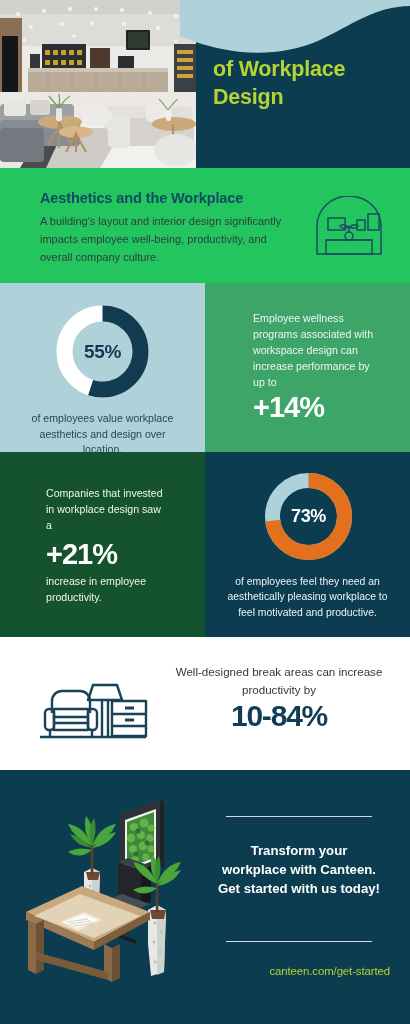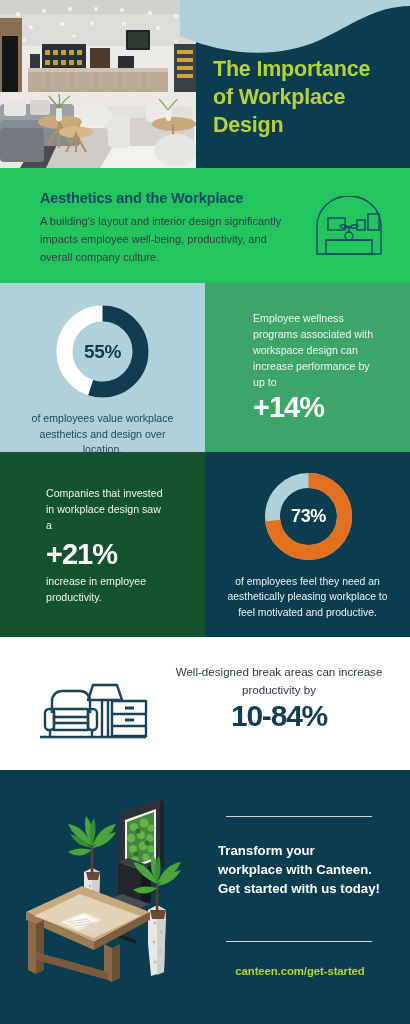--- a/index.html
+++ b/index.html
@@ -69,26 +69,26 @@
     color:#113c55; font-size:30px; font-weight:bold; letter-spacing:-1.2px;
   }
 
   
   .footer { position:absolute; left:0; top:770px; width:410px; height:254px; background:#0b3c50; }
   .footer-illus { position:absolute; left:8px; top:16px; width:190px; height:200px; }
   .rule { position:absolute; height:1px; background:#cfd9dc; }
   .rule-top { left:226px; top:816px; width:146px; }
   .rule-bot { left:226px; top:941px; width:146px; }
   .cta {
-    position:absolute; left:218px; top:841px; width:162px; text-align:left;
+    position:absolute; left:218px; top:841px; width:162px; text-align:center;
     color:#ffffff; font-size:13.2px; font-weight:bold; line-height:1.45;
   }
   .url {
-    position:absolute; left:210px; top:965px; width:180px; text-align:center;
-    color:#b5d334; font-size:11.4px; font-weight:bold; letter-spacing:-0.1px;
+    position:absolute; left:210px; top:965px; width:180px; text-align:right;
+    color:#b5d334; font-size:11.4px; font-weight:normal; letter-spacing:-0.1px;
   }
 </style>
 </head>
 <body>
 
 <div class="page">
 
   <div class="header">
 
     <div class="header-photo">
@@ -198,21 +198,20 @@
       </svg>
     </div>
 
     <svg class="header-wave" viewBox="0 0 230 62" preserveAspectRatio="none">
       <path d="M0 0 H230 V6 C196 6 170 26 140 40 C112 53 74 56 42 49 C22 45 10 40 0 36 Z" fill="#aed1da"></path>
       <rect x="0" y="0" width="230" height="3" fill="#aed1da"></rect>
       <path d="M0 0 H230 V4 C198 5 168 24 138 38 C110 51 72 54 40 47 C20 43 9 38 0 34 Z" fill="#aed1da"></path>
     </svg>
 
     <div class="header-title">
-      <div>The Importance</div>
       <div>of Workplace</div>
       <div>Design</div>
     </div>
   </div>
 
   <div class="aesthetics">
     <div class="aes-head">Aesthetics and the Workplace</div>
     <div class="aes-body">A building's layout and interior design significantly impacts employee well-being, productivity, and overall company culture.</div>
   </div>
 

